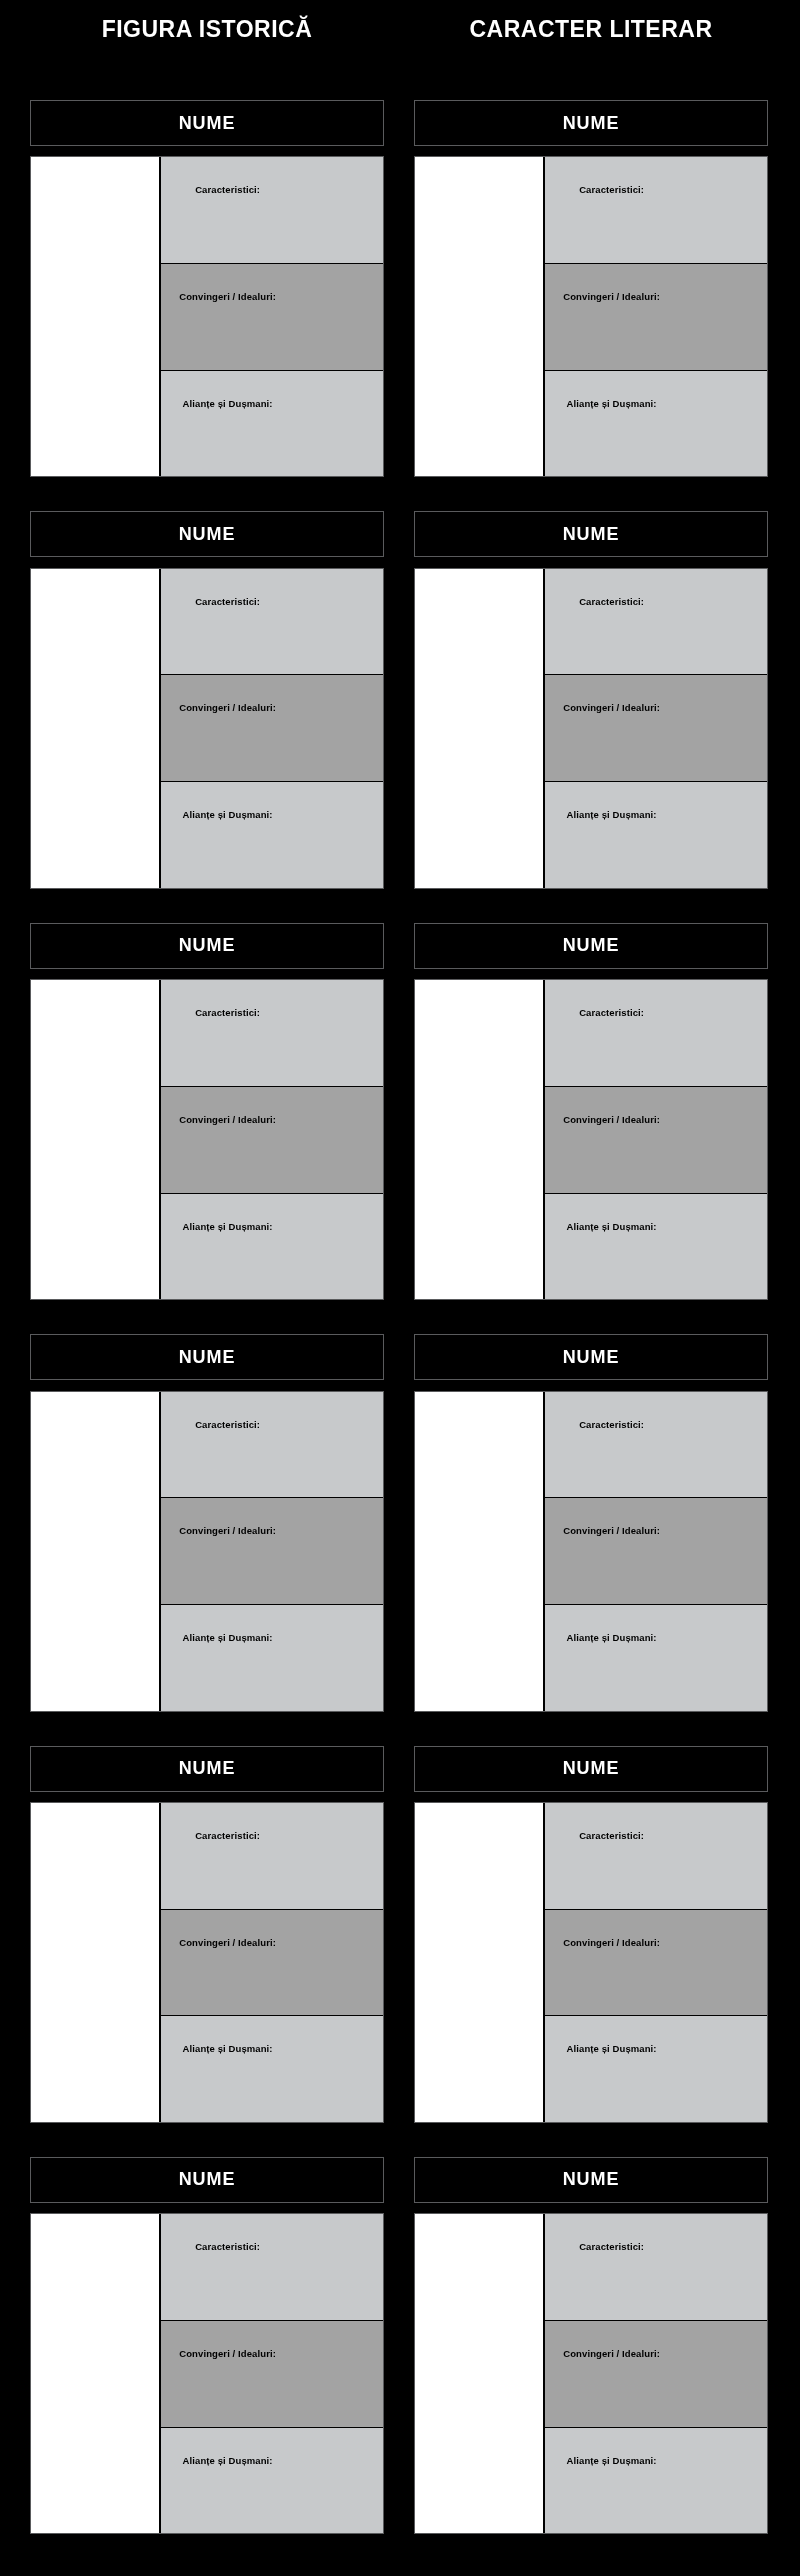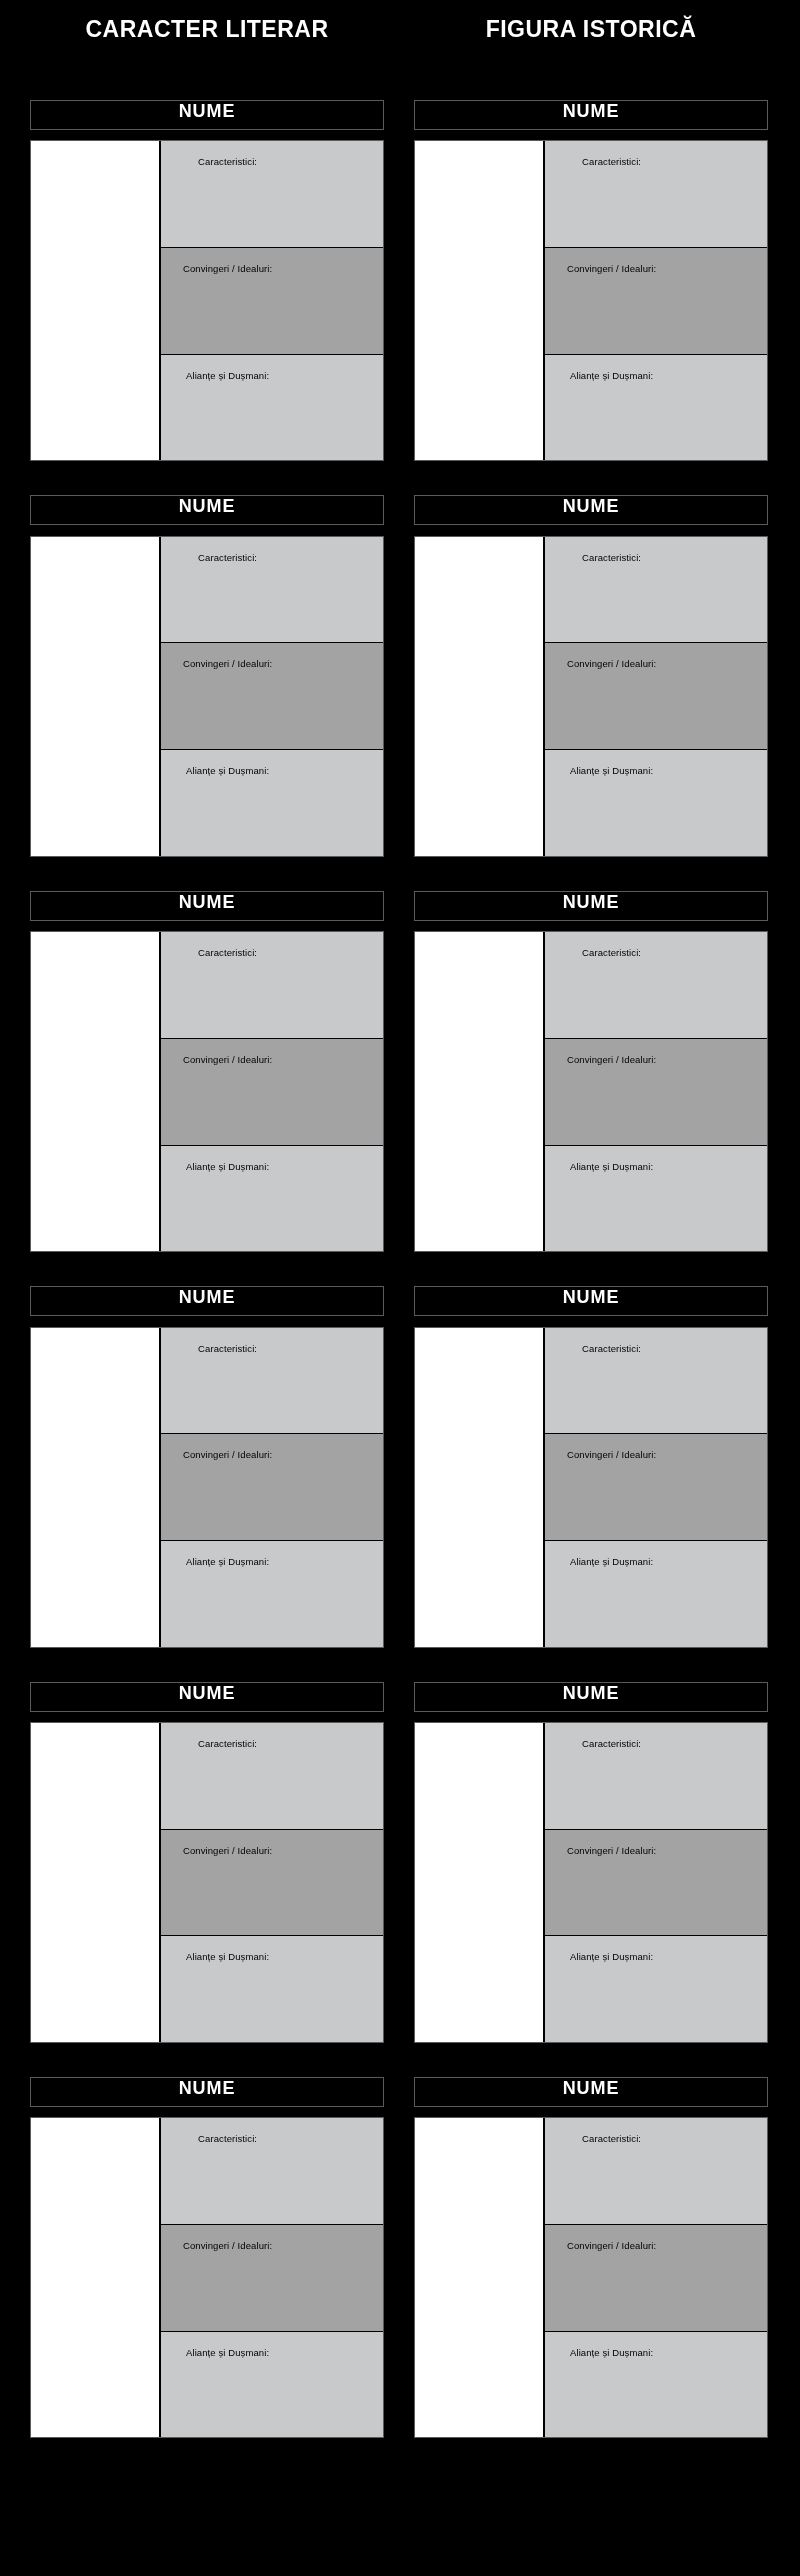--- a/index.html
+++ b/index.html
@@ -31,25 +31,25 @@
     white-space: nowrap;
   }
   .cards-grid {
     display: grid;
     grid-template-columns: 354px 354px;
     column-gap: 30px;
     row-gap: 34px;
   }
   .card-unit { width: 354px; }
   .name-box {
-    height: 30px;
+    height: 46px;
     background: #000000;
     border: 1.9px solid #5a5b5d;
     display: flex;
-    align-items: flex-start;
+    align-items: center;
     justify-content: center;
     margin-bottom: 10.4px;
     cursor: text;
   }
   .name-label {
     color: #ffffff;
     font-weight: bold;
     font-size: 18px;
     letter-spacing: 0.9px;
   }
@@ -71,35 +71,35 @@
     flex-direction: column;
     min-width: 0;
   }
   .section { flex: 1; cursor: text; }
   .section + .section { border-top: 1.9px solid #000000; }
   .section.gray { background: #c7c9cb; }
   .section.white { background: #a3a3a3; }
   .section-label {
     width: 60%;
     text-align: center;
-    padding-top: 15px;
-    font-weight: normal;
+    padding-top: 27px;
+    font-weight: bold;
     font-size: 9.5px;
     letter-spacing: 0.1px;
     color: #000000;
   }
 </style>
 </head>
 <body>
 
 <div class="page">
 
   <div class="titles">
+    <div class="col-title">FIGURA ISTORICĂ</div>
     <div class="col-title">CARACTER LITERAR</div>
-    <div class="col-title">FIGURA ISTORICĂ</div>
   </div>
 
   <div class="cards-grid">
   <div class="card-unit">
     <div class="name-box">
       <span class="name-label">NUME</span>
     </div>
     <div class="card">
       <div class="portrait"></div>
       <div class="sections">

